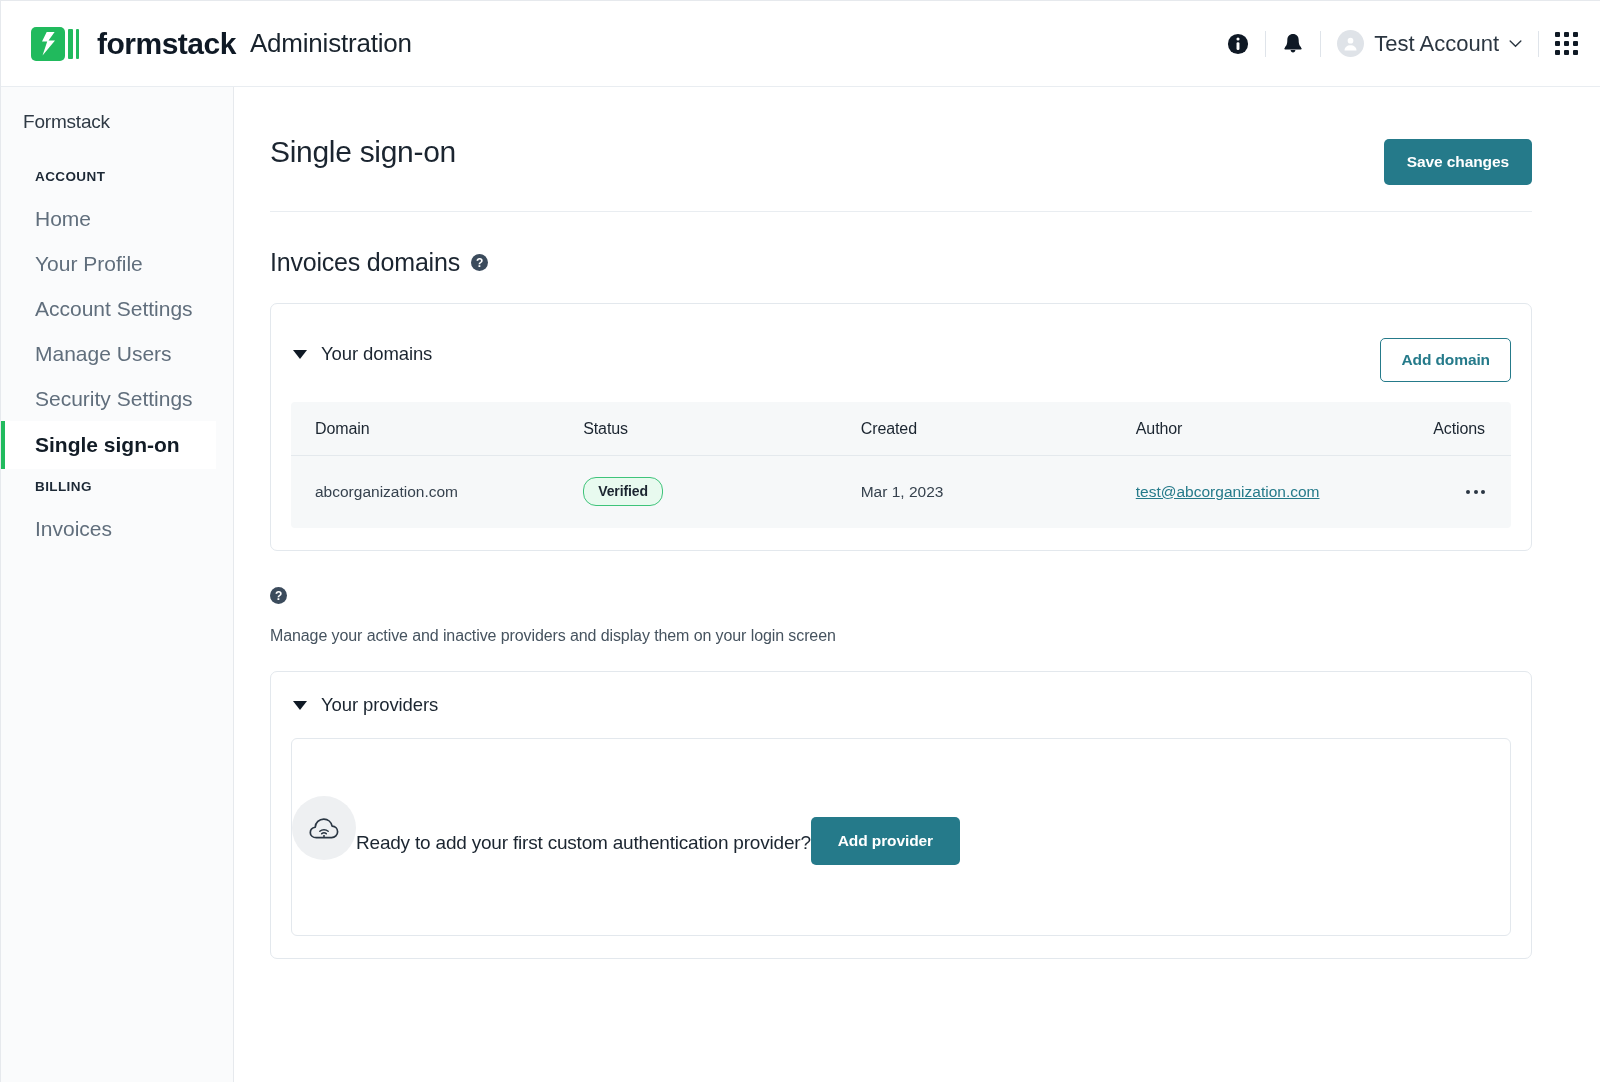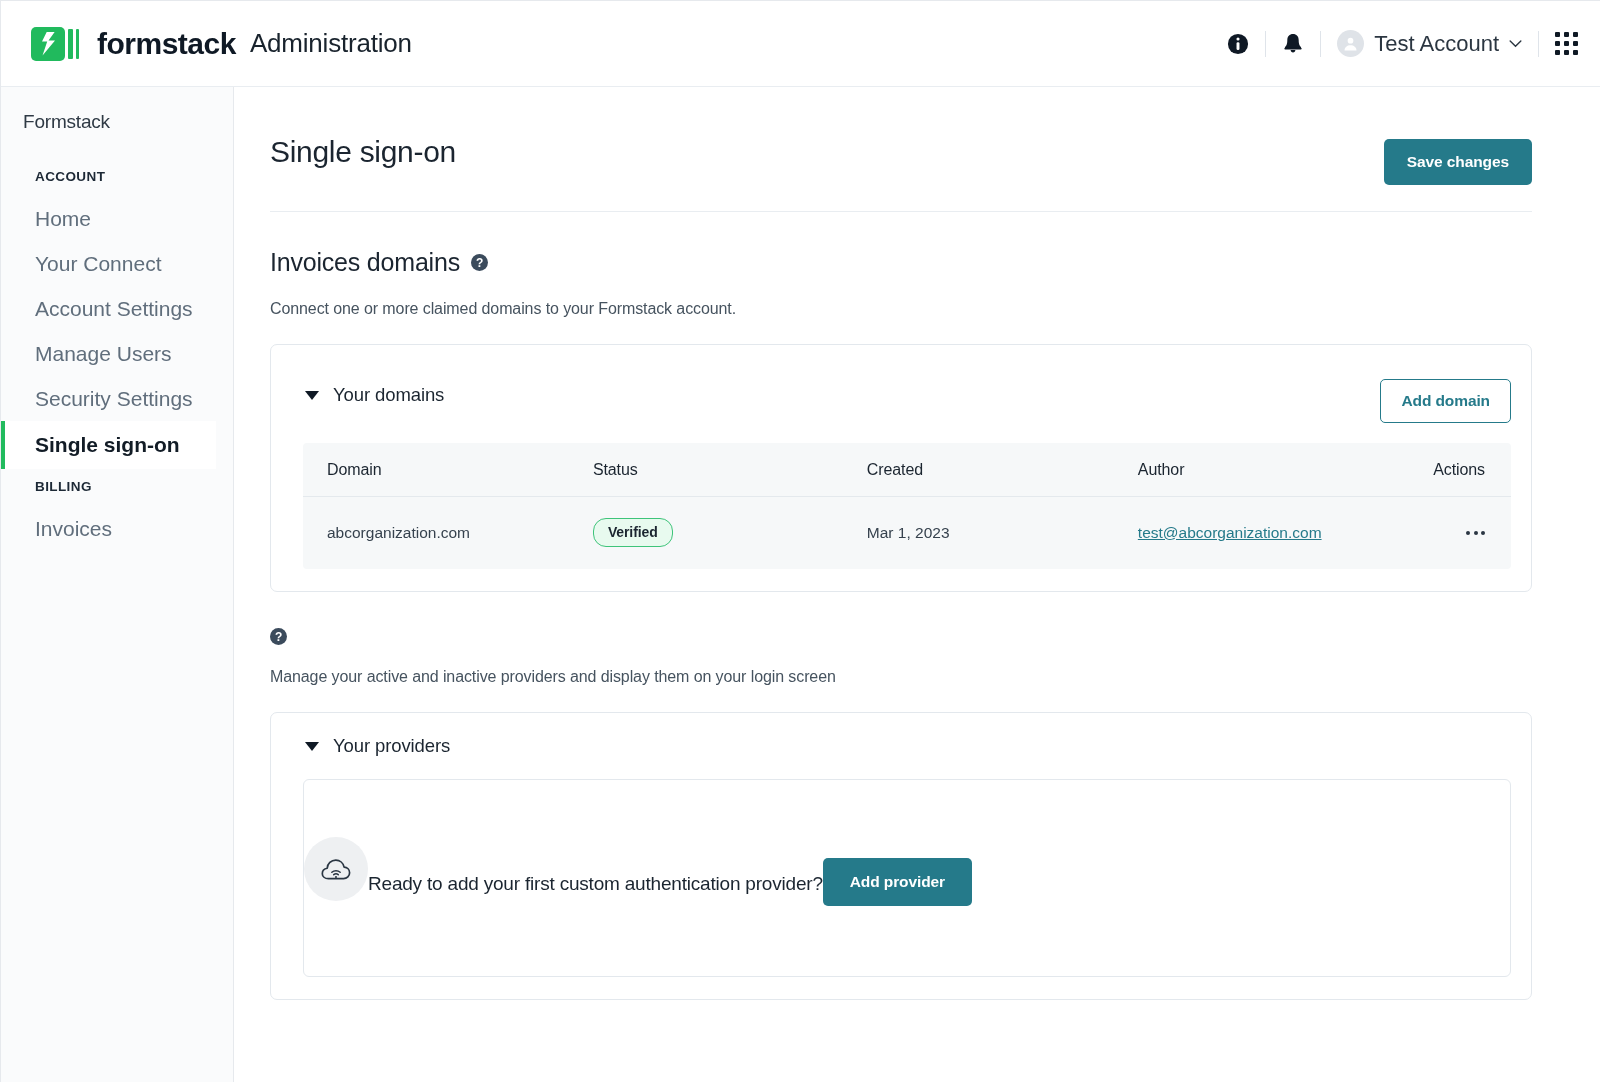--- a/index.html
+++ b/index.html
@@ -196,21 +196,21 @@
     color: #46535f;
     margin: 23px 0 0 0;
     letter-spacing: -0.1px;
   }
 
   .card {
     margin-top: 26px;
     border: 1px solid #e3e8ed;
     border-radius: 7px;
     background: #ffffff;
-    padding: 22px 20px 22px 32px;
+    padding: 22px 20px 22px 20px;
   }
   .card-head {
     display: flex; align-items: center; justify-content: space-between;
     padding: 0 0 0 2px;
   }
   .collapse-label {
     display: flex; align-items: center; gap: 14px;
     font-size: 18.5px;
     color: #1b2530;
     cursor: pointer;
@@ -357,42 +357,41 @@
     </div>
   </div>
 
   <div class="body">
 
     <nav class="sidebar">
       <div class="sb-title">Formstack</div>
 
       <div class="sb-group">ACCOUNT</div>
       <div class="sb-item">Home</div>
-      <div class="sb-item">Your Connect</div>
+      <div class="sb-item">Your Profile</div>
       <div class="sb-item">Account Settings</div>
       <div class="sb-item">Manage Users</div>
       <div class="sb-item">Security Settings</div>
       <div class="sb-item active">Single sign-on</div>
 
       <div class="sb-group">BILLING</div>
       <div class="sb-item">Invoices</div>
     </nav>
 
     <main class="main">
 
       <div class="page-head">
         <h1 class="page-title">Single sign-on</h1>
         <button class="btn btn-primary">Save changes</button>
       </div>
 
       <h2 class="section-title">
         <span>Invoices domains</span>
         <span class="help-icon">?</span>
       </h2>
-      <p class="section-desc">Connect one or more claimed domains to your Formstack account.</p>
 
       <div class="card">
         <div class="card-head">
           <span class="collapse-label">
             <span class="caret"></span>
             <span>Your domains</span>
           </span>
           <button class="btn btn-outline">Add domain</button>
         </div>
 

